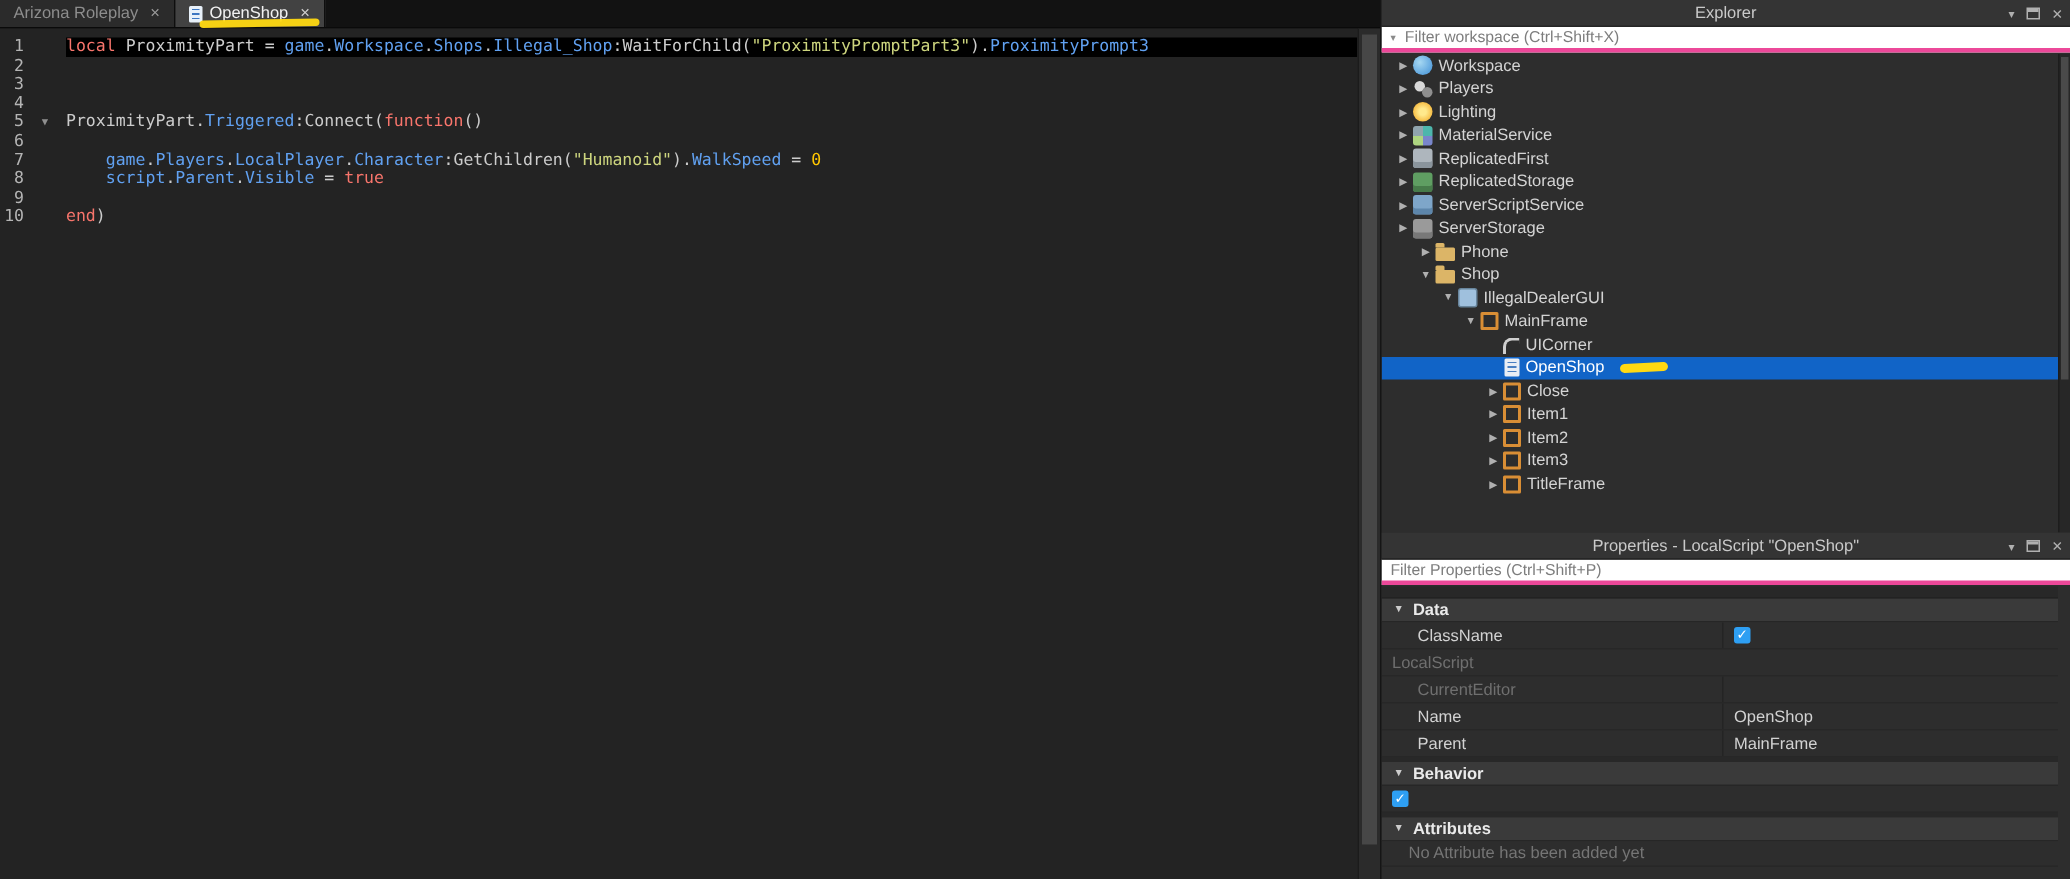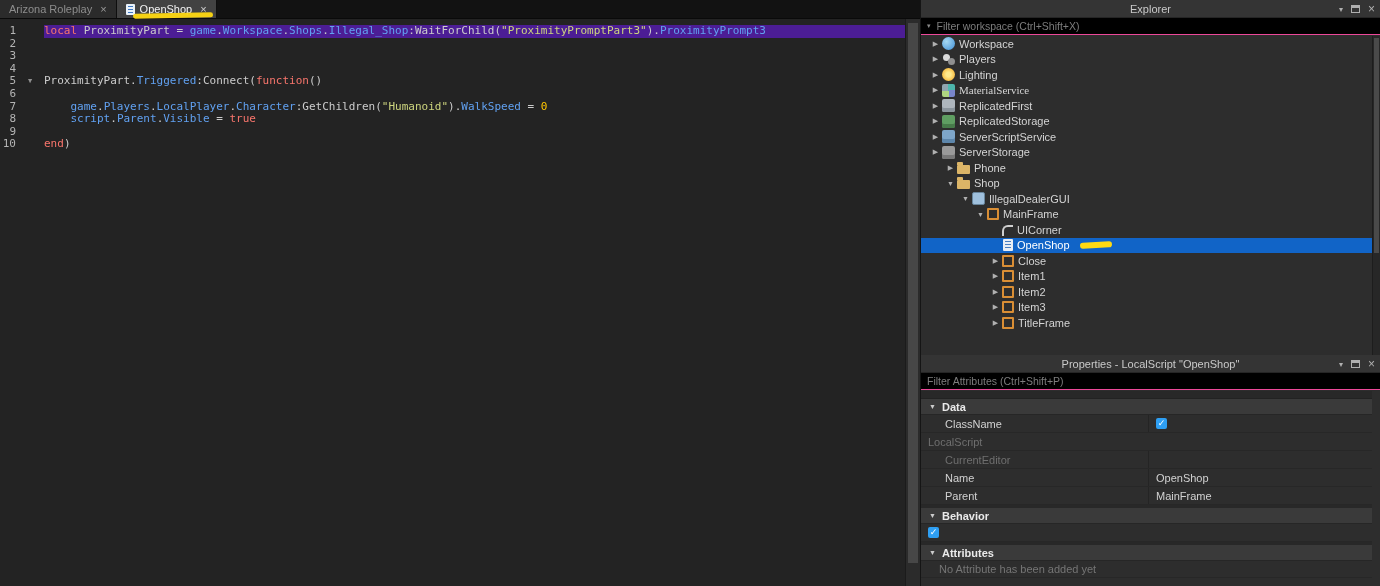--- a/index.html
+++ b/index.html
@@ -17,41 +17,41 @@
   .script-icon::before { content:""; position:absolute; left:2px; right:2px; top:2px; height:7px;
       background:repeating-linear-gradient(to bottom,#3d77c2 0 1px,transparent 1px 3px); }
   .tab-marker { position:absolute; left:16px; bottom:0; width:80px; height:5px; background:#ffd912; border-radius:3px; transform:rotate(-1deg); opacity:.95; }
 
   .code-wrap { position:absolute; top:19px; left:0; right:15px; bottom:0; background:#232323; overflow:hidden; }
   #code-lines { padding-top:6px; font-family:"DejaVu Sans Mono",monospace; font-size:11px; line-height:12.6px; }
   .code-line { display:flex; height:12.6px; white-space:pre; }
   .ln-num { width:16px; flex:none; text-align:right; color:#b4b4b4; }
   .fold { width:28px; flex:none; text-align:center; color:#8f8f8f; font-size:7px; line-height:12.6px; }
   .ln-text { flex:1; color:#cccccc; }
-  .code-line.hl .ln-text { background:#4c1d95; }
+  .code-line.hl .ln-text { background:#000000; }
   .tk-kw { color:#f8756c; }
   .tk-mem { color:#61a1f1; }
   .tk-str { color:#cdd57e; }
   .tk-num { color:#ffc600; }
   .tk-pl { color:#cccccc; }
 
   .code-scrollbar { position:absolute; top:19px; right:0; width:15px; bottom:0; background:#2b2b2b; border-left:1px solid #1b1b1b; }
   .code-scrollbar .thumb { position:absolute; left:2px; right:2px; top:4px; height:540px; background:#474747; }
 
   
   .right-pane { position:absolute; left:920px; top:0; width:460px; height:586px; background:#2d2d2d; border-left:1px solid #151515; }
   .panel-header { height:18px; background:#343434; display:flex; align-items:center; font-size:11px; color:#c9c9c9; position:relative; border-bottom:1px solid #252525; }
   .panel-header .title { flex:1; text-align:center; }
   .hicons { position:absolute; right:5px; top:0; height:18px; display:flex; align-items:center; gap:8px; color:#b0b0b0; }
   .hicons .chev { font-size:8px; }
   .dock-icon { width:9px; height:8px; border:1px solid #b0b0b0; position:relative; display:inline-block; }
   .dock-icon::before { content:""; position:absolute; left:0; right:0; top:0; height:2px; background:#b0b0b0; }
   .hicons .x { font-size:12px; line-height:18px; }
 
-  .filter-row { height:17px; background:#000000; border-bottom:1px solid #ec4899; display:flex; align-items:center; padding:0 6px; font-size:10.5px; color:#7d7d7d; gap:6px; }
+  .filter-row { height:17px; background:#ffffff; border-bottom:3px solid #ec4899; display:flex; align-items:center; padding:0 6px; font-size:10.5px; color:#7d7d7d; gap:6px; }
   .filter-row .chev { font-size:7px; color:#8a8a8a; }
 
   
   .explorer { position:absolute; top:0; left:0; right:0; height:355px; overflow:hidden; }
   #tree { position:absolute; top:36px; left:0; right:8px; bottom:0; overflow:hidden; }
   .tree-row { height:15.5px; display:flex; align-items:center; font-size:11px; color:#d4d4d4; }
   .tree-row.selected { background:#1164c7; color:#ffffff; }
   .arrow { width:13px; flex:none; font-size:7px; color:#b0b0b0; text-align:center; }
   .tree-row.selected .arrow { color:#e8e8e8; }
   .ticon { width:13px; height:13px; flex:none; margin-right:4px; position:relative; }
@@ -155,21 +155,21 @@
         <div class="tree-row" style="padding-left: 8px;">
           <span class="arrow">▶</span>
           <span class="ticon ic-players"></span>
           <span class="tlabel">Players</span>
         </div>
         <div class="tree-row" style="padding-left: 8px;">
           <span class="arrow">▶</span>
           <span class="ticon ic-lighting"></span>
           <span class="tlabel">Lighting</span>
         </div>
-        <div class="tree-row" style="padding-left: 8px; font-family: Liberation Serif, serif;">
+        <div class="tree-row" style="padding-left: 8px;">
           <span class="arrow">▶</span>
           <span class="ticon ic-material"></span>
           <span class="tlabel">MaterialService</span>
         </div>
         <div class="tree-row" style="padding-left: 8px;">
           <span class="arrow">▶</span>
           <span class="ticon ic-replicated-first"></span>
           <span class="tlabel">ReplicatedFirst</span>
         </div>
         <div class="tree-row" style="padding-left: 8px;">
@@ -252,21 +252,21 @@
   <div class="properties">
     <div class="panel-header">
       <span class="title">Properties - LocalScript "OpenShop"</span>
       <span class="hicons">
         <span class="chev">▾</span>
         <span class="dock-icon"></span>
         <span class="x">×</span>
       </span>
     </div>
     <div class="filter-row">
-      <span>Filter Attributes (Ctrl+Shift+P)</span>
+      <span>Filter Properties (Ctrl+Shift+P)</span>
     </div>
     <div class="props-gap" style="position:absolute;top:36px;left:0;right:8px;"></div>
     <div id="props-body" style="top:44px">
         <div class="section-row">
           <span class="sec-arrow">▼</span>
           <span>Data</span>
         </div>
         <div class="prop-row">
           <div class="prop-label">ClassName</div>
           <div class="prop-value">

